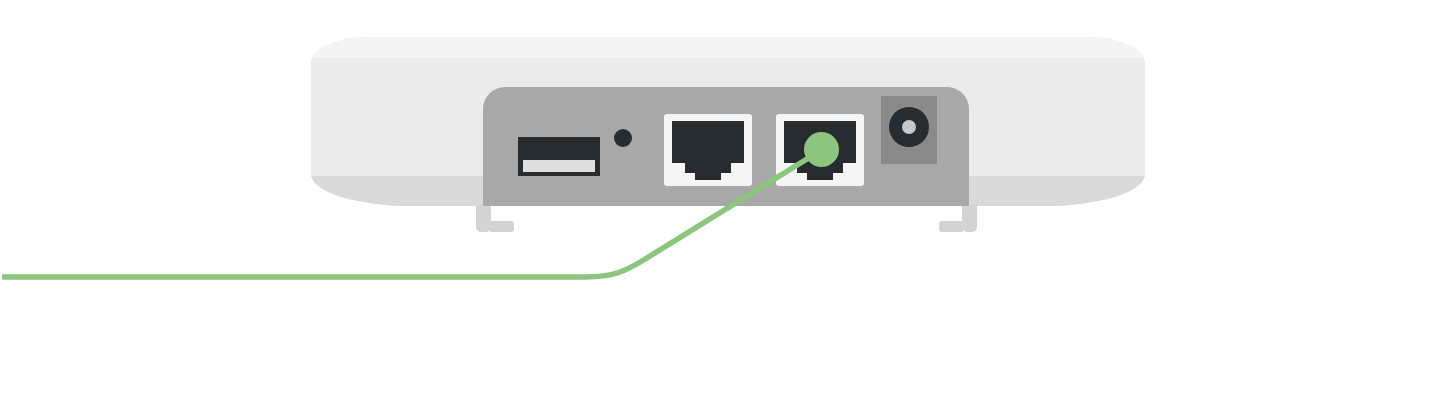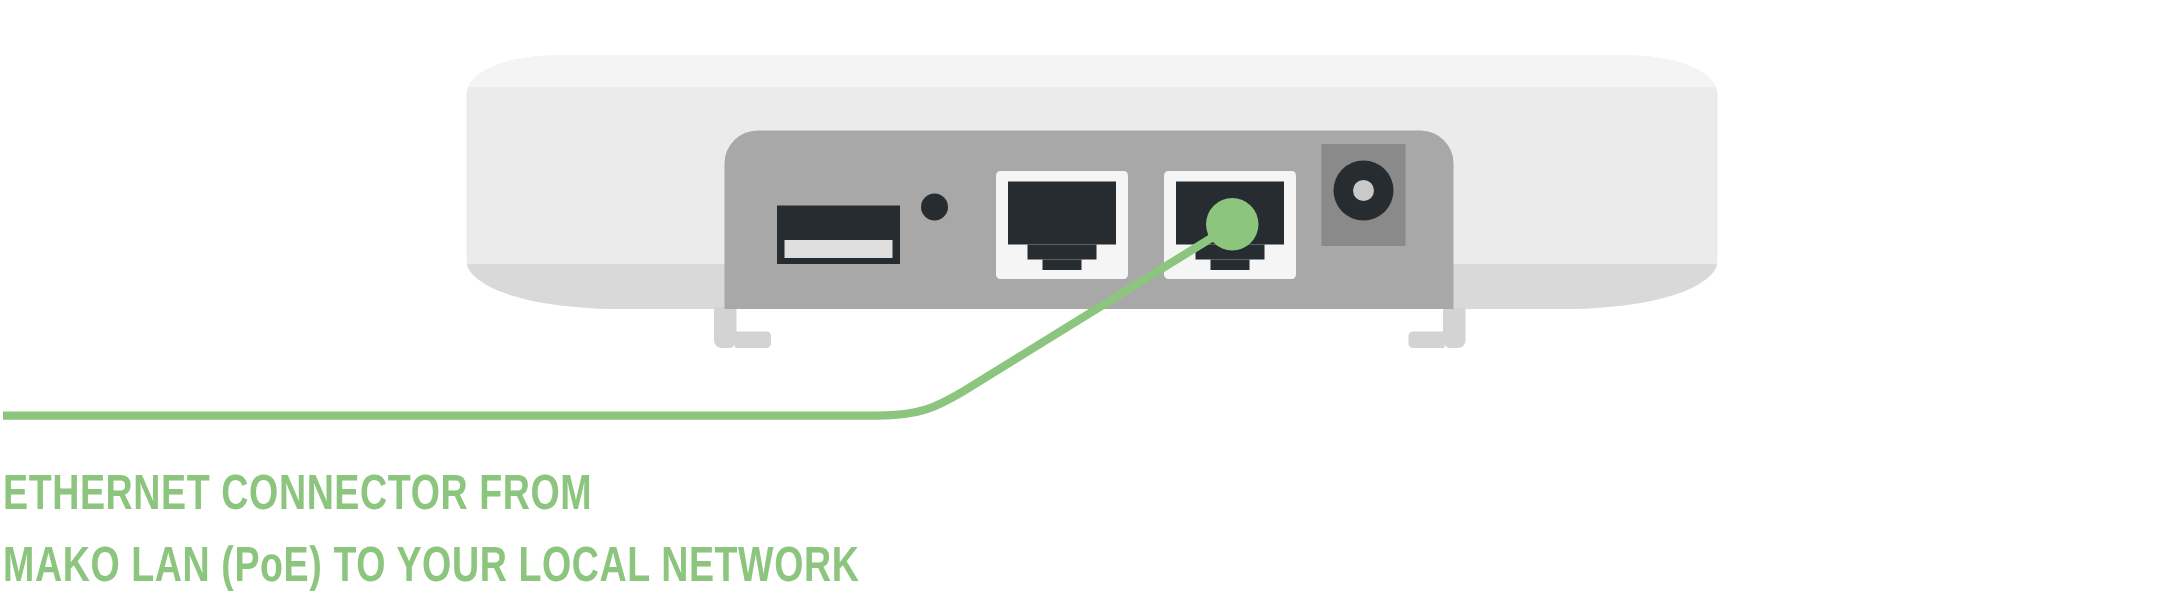--- a/index.html
+++ b/index.html
@@ -112,18 +112,14 @@
         <div class="power-pin"></div>
       </div>
     </div>
 
   </div>
 
   <svg class="leader" viewBox="0 0 1452 404" xmlns="http://www.w3.org/2000/svg">
     <path d="M 2 277 L 585 277 C 614 277 625 271 642 261 L 820 151"></path>
   </svg>
 
-  <div class="caption">
-    <span class="cap-line">ETHERNET CONNECTOR FROM</span>
-    <span class="cap-line">MAKO LAN (PoE) TO YOUR LOCAL NETWORK</span>
-  </div>
 
 </div>
 
 </body></html>

